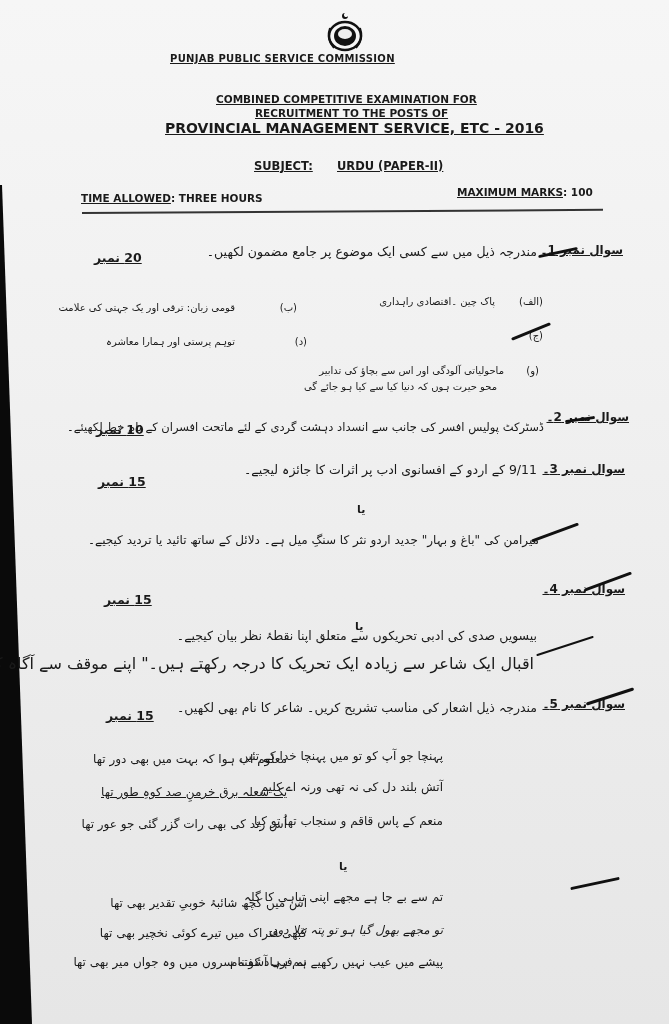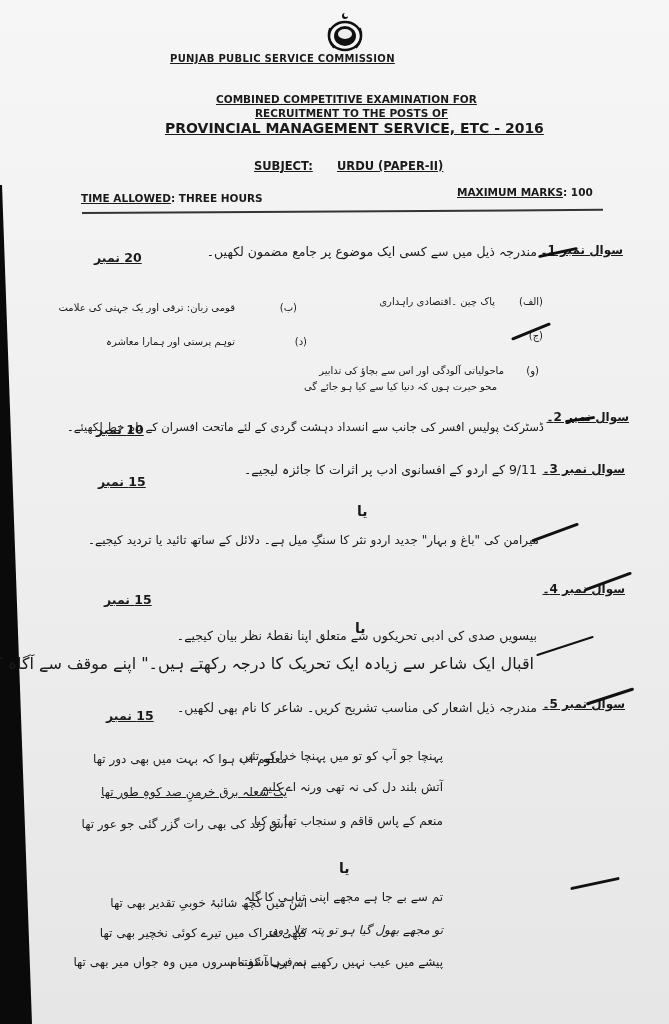--- a/index.html
+++ b/index.html
@@ -31,21 +31,21 @@
   .meta .u { text-decoration: underline; }
   .time { left: 81px; top: 192px; }
   .marks { left: 457px; top: 186px; }
   .rule { left: 82px; top: 212px; width: 521px; height: 1.5px; background: #333; transform: rotate(-0.35deg); transform-origin: left; }
 
   .ur { direction: rtl; font-family: "DejaVu Sans", sans-serif; white-space: nowrap; position: absolute; }
   .qlabel { font-size: 12px; text-decoration: underline; font-weight: bold; }
   .qtext { font-size: 12.5px; }
   .marks-ur { font-size: 12.5px; text-decoration: underline; font-weight: bold; direction: rtl; position: absolute; white-space: nowrap; }
   .opt { font-size: 10px; }
-  .ya { font-size: 14px; font-weight: bold; }
+  .ya { font-size: 11px; font-weight: bold; }
   .verse { font-size: 12px; }
   .pen { position: absolute; height: 3px; background: #111; border-radius: 2px; }
 </style>
 </head>
 <body>
 
 <div class="paper"></div>
 <div class="edge-shadow"></div>
 
 <svg class="abs emblem" viewBox="0 0 46 44">

